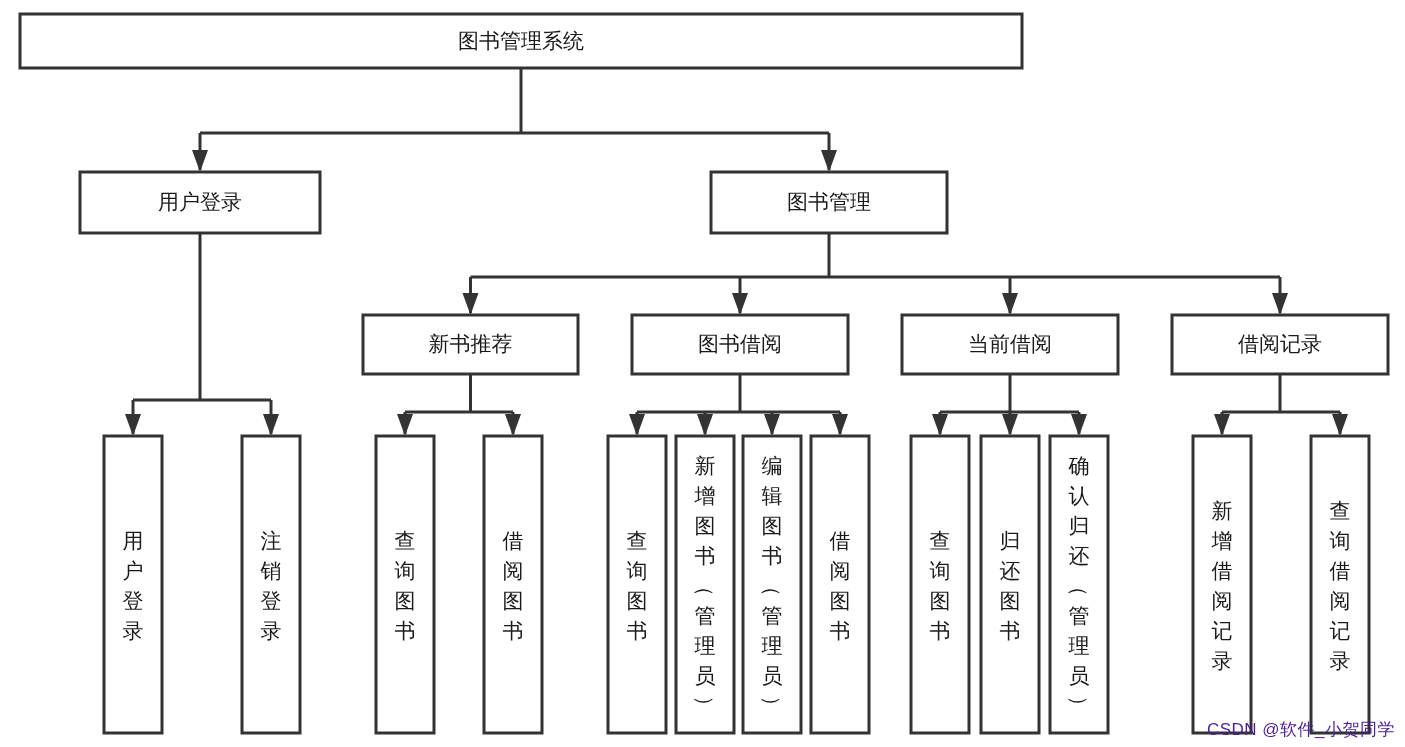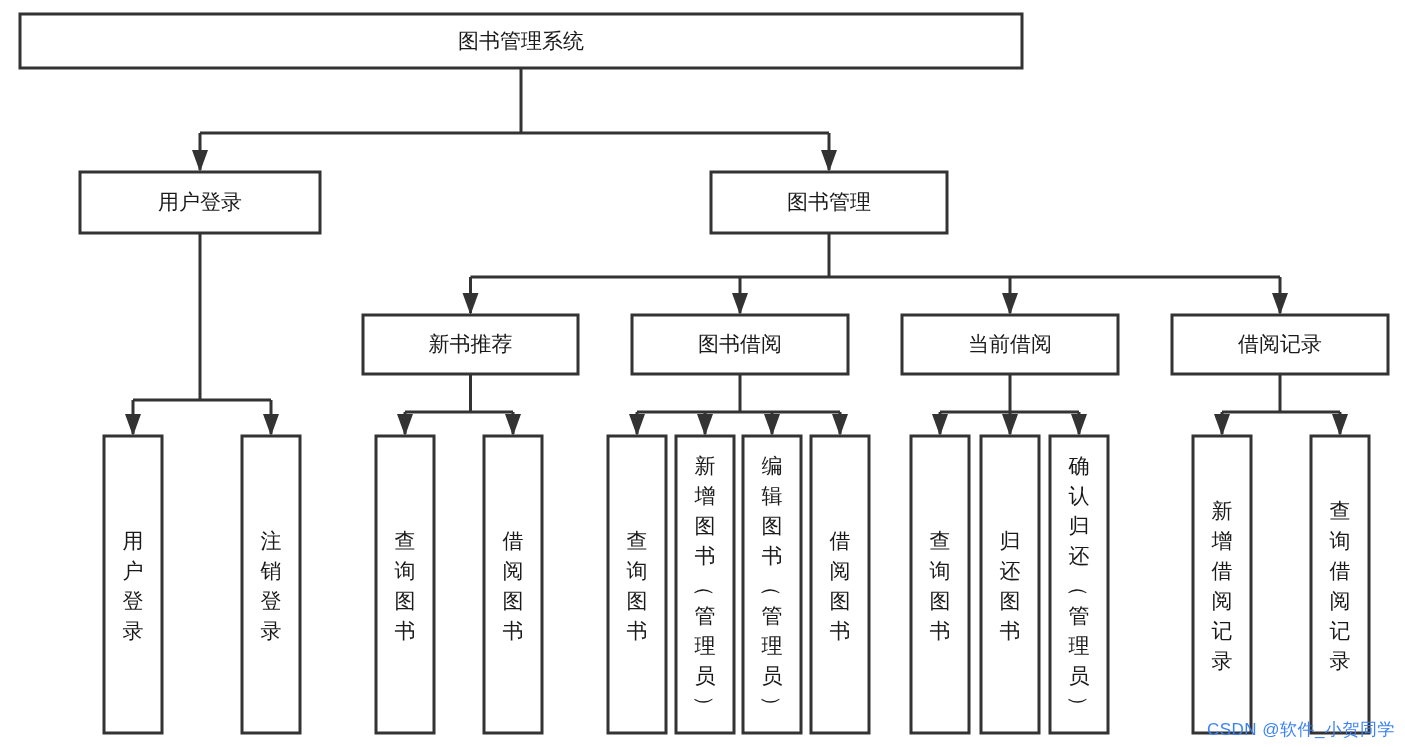--- a/index.html
+++ b/index.html
@@ -53,21 +53,21 @@
   .arrow-head {
     fill: #333333;
     stroke: none;
   }
   .watermark {
     position: absolute;
     right: 10px;
     bottom: 6px;
     font-family: "Liberation Sans", sans-serif;
     font-size: 17px;
-    color: #3b82f6;
+    color: #4c1d95;
     white-space: nowrap;
     letter-spacing: 0.5px;
   }
 </style>
 </head>
 <body>
 
 <div id="diagram-root">
   <svg class="flow" id="flow-svg" viewBox="0 0 1405 747">
       <g>

